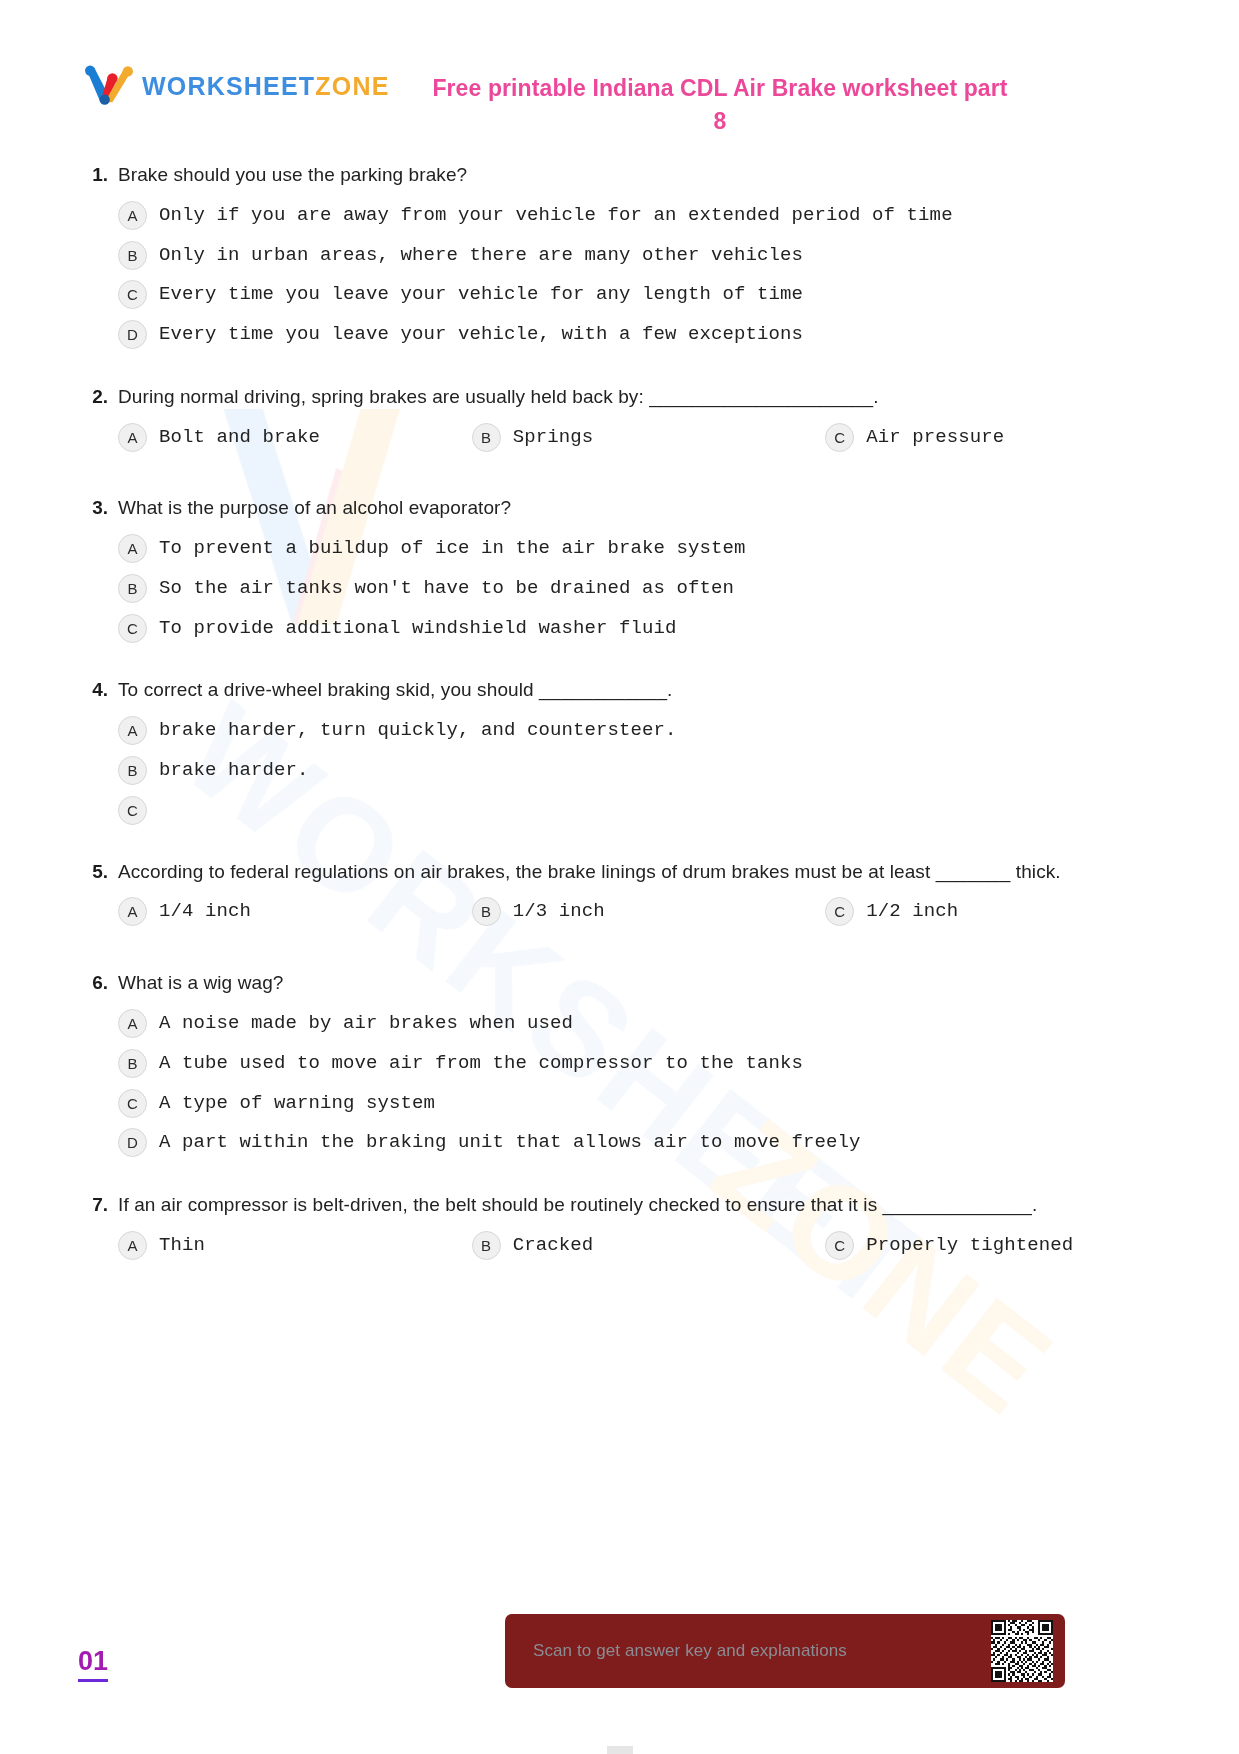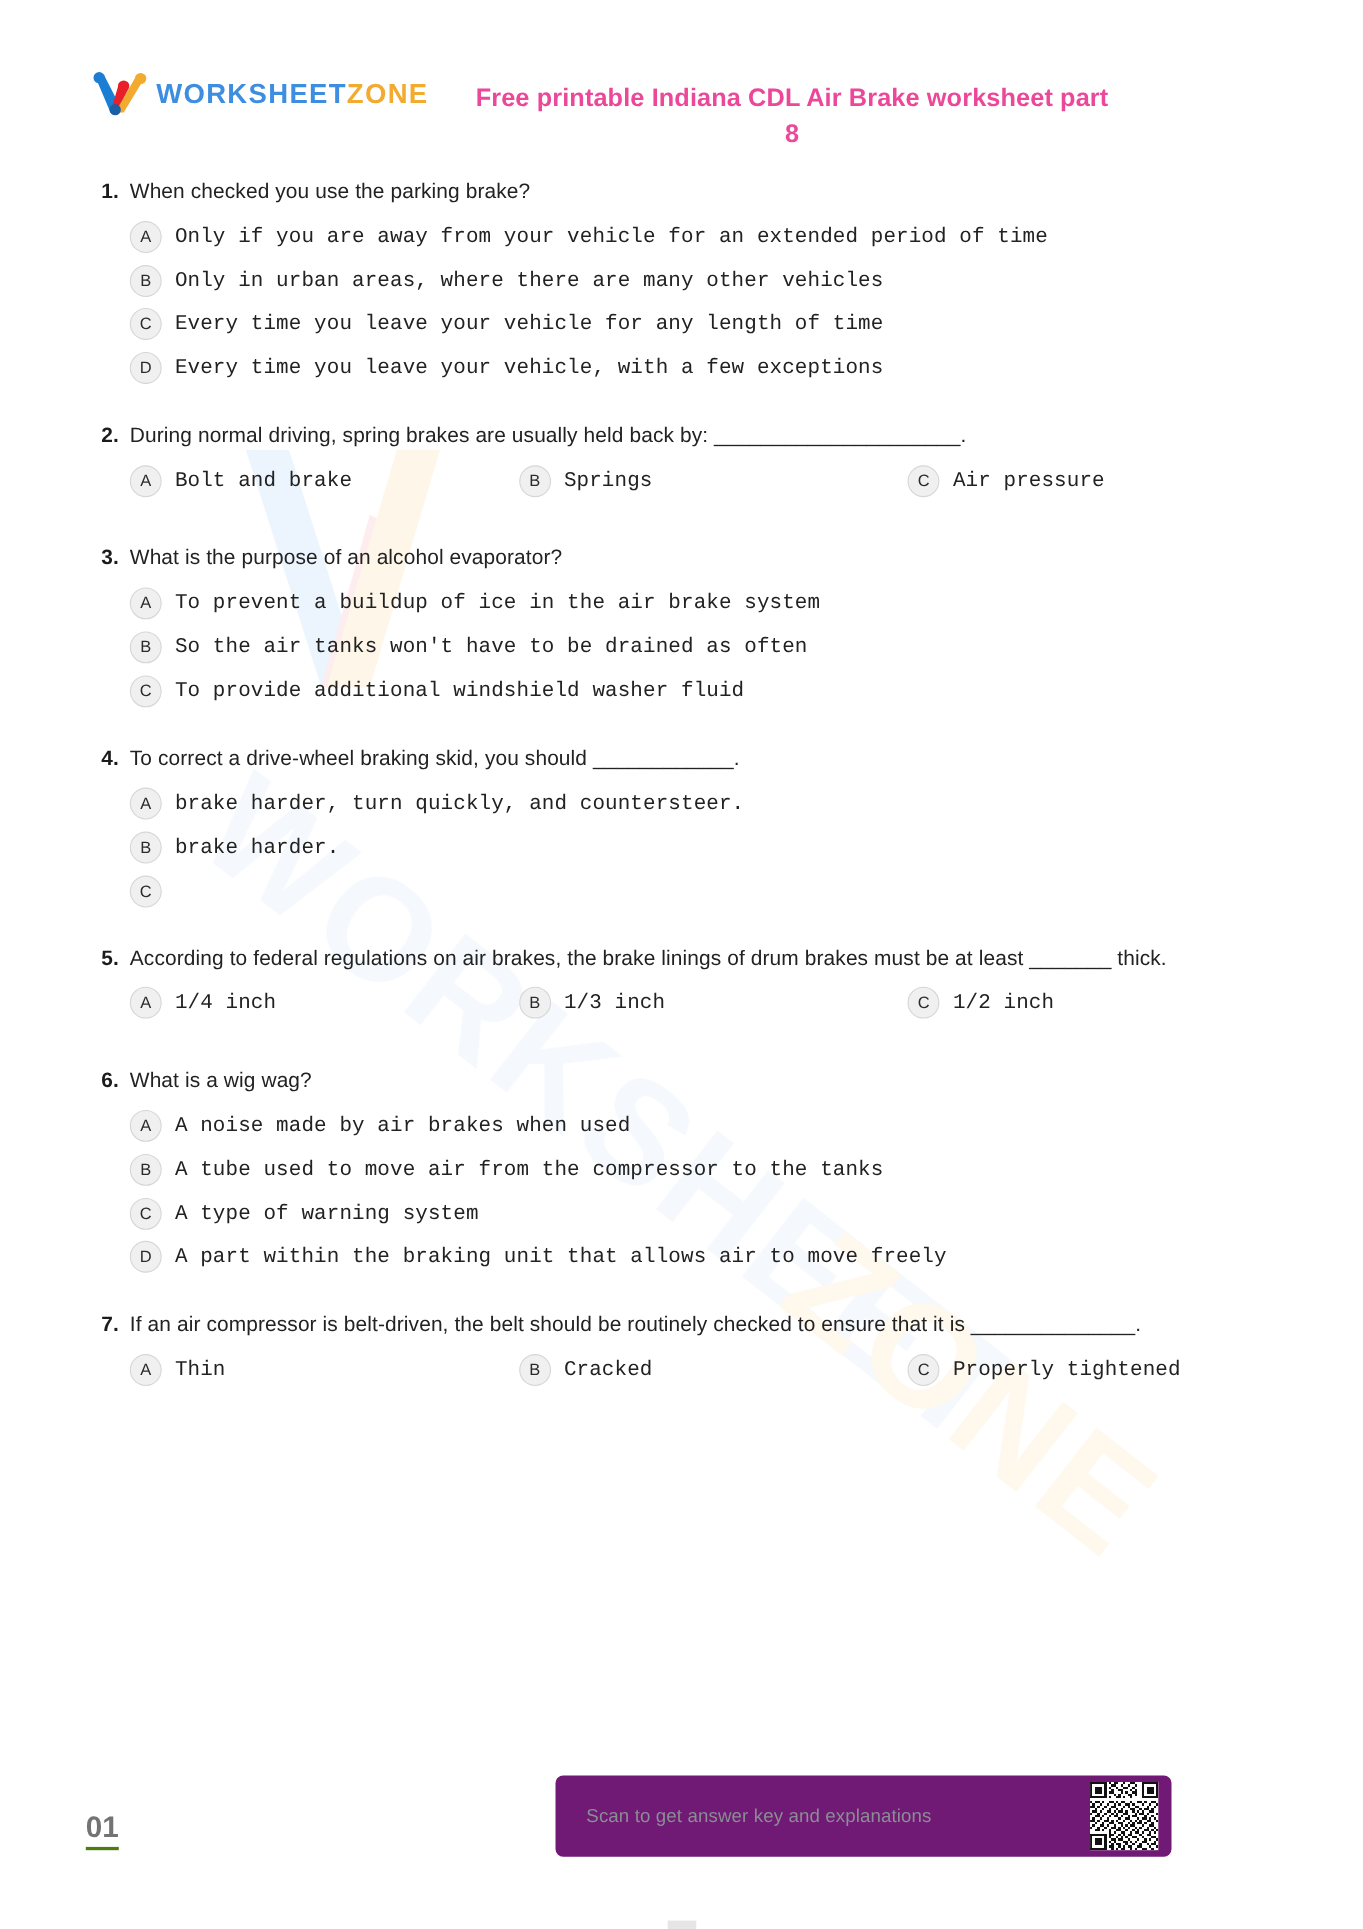--- a/index.html
+++ b/index.html
@@ -148,32 +148,32 @@
     width: 1239px;
     height: 260px;
     z-index: 2;
   }
   .page-number {
     position: absolute;
     left: 78px;
     bottom: 72px;
     font-size: 27px;
     font-weight: bold;
-    color: #737373;
-    border-bottom: 3px solid #4d7c0f;
+    color: #a21caf;
+    border-bottom: 3px solid #6d28d9;
     padding-bottom: 2px;
     line-height: 1.1;
   }
   .scan-box {
     position: absolute;
     right: 174px;
     bottom: 66px;
     width: 560px;
     height: 74px;
-    background: #701a75;
+    background: #7f1d1d;
     border-radius: 7px;
     display: flex;
     align-items: center;
     padding: 0 12px 0 28px;
     gap: 16px;
   }
   .scan-text {
     flex: 1 1 auto;
     font-size: 17px;
     color: #8a8d93;
@@ -230,21 +230,21 @@
         <span class="w1">WORKSHEET</span><span class="w2">ZONE</span>
       </div>
     </div>
     <div class="doc-title">Free printable Indiana CDL Air Brake worksheet part 8</div>
   </div>
 
   <div class="content" id="questions-root">
       <div class="question">
         <div class="q-head">
           <div class="q-num">1.</div>
-          <div class="q-text">When checked you use the parking brake?</div>
+          <div class="q-text">Brake should you use the parking brake?</div>
         </div>
         <div class="options-stacked">
           <div class="option">
             <div class="opt-bubble">A</div>
             <div class="opt-text">Only if you are away from your vehicle for an extended period of time</div>
           </div>
           <div class="option">
             <div class="opt-bubble">B</div>
             <div class="opt-text">Only in urban areas, where there are many other vehicles</div>
           </div>

